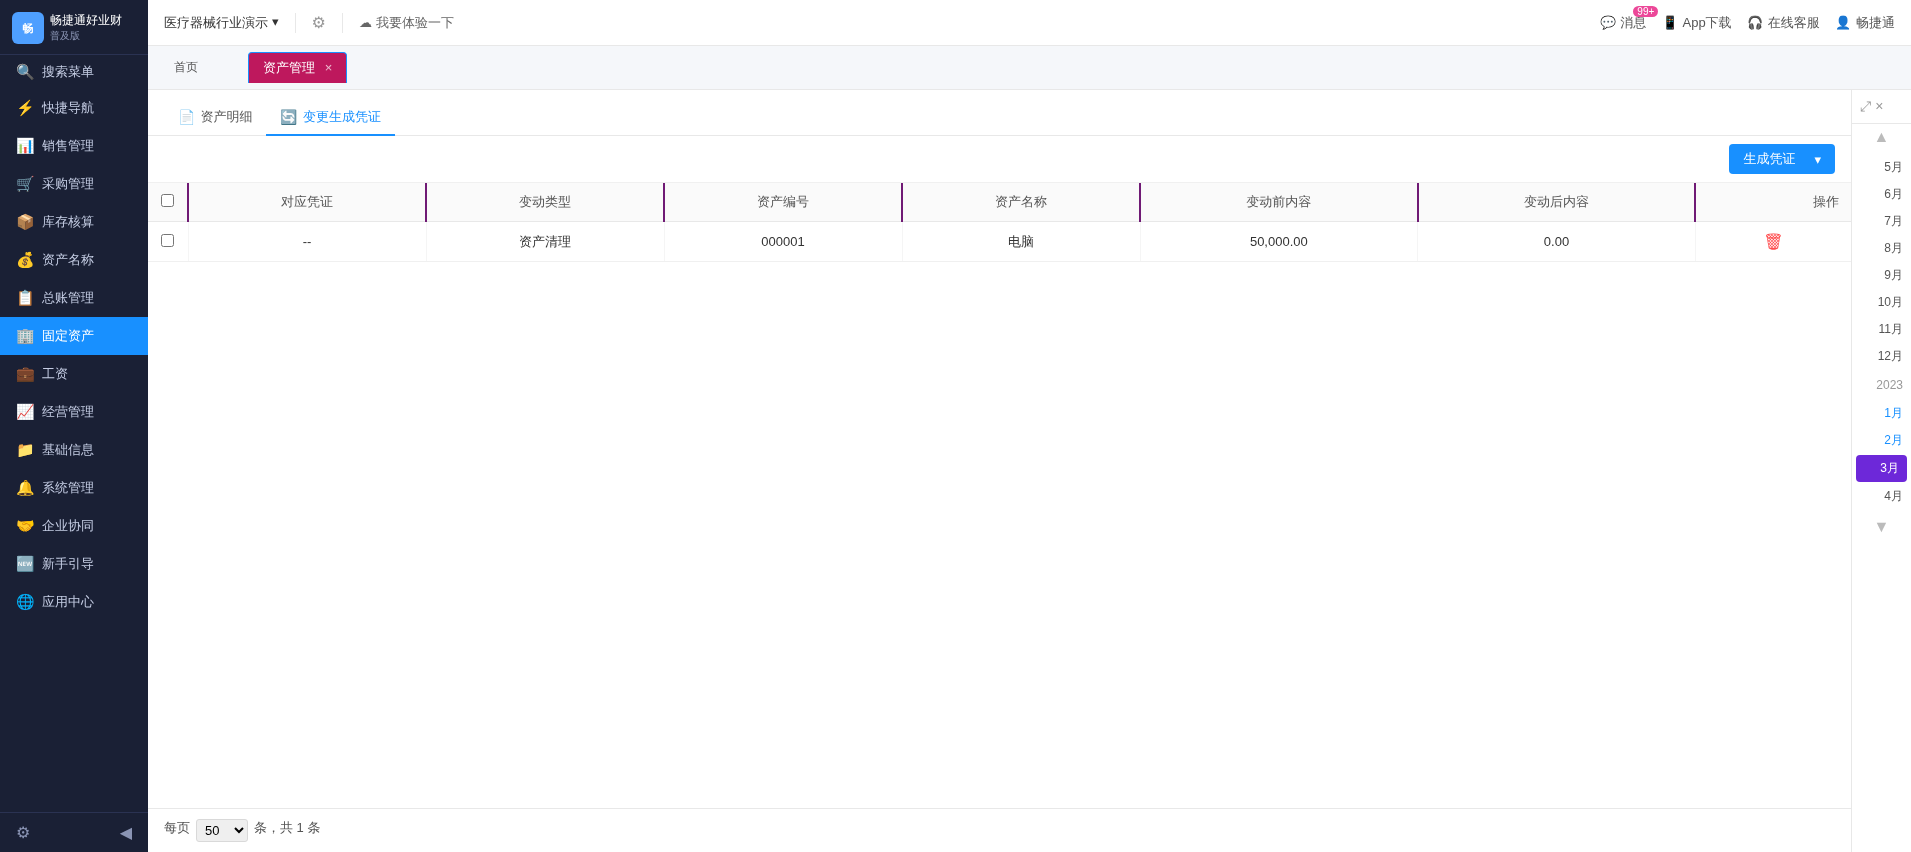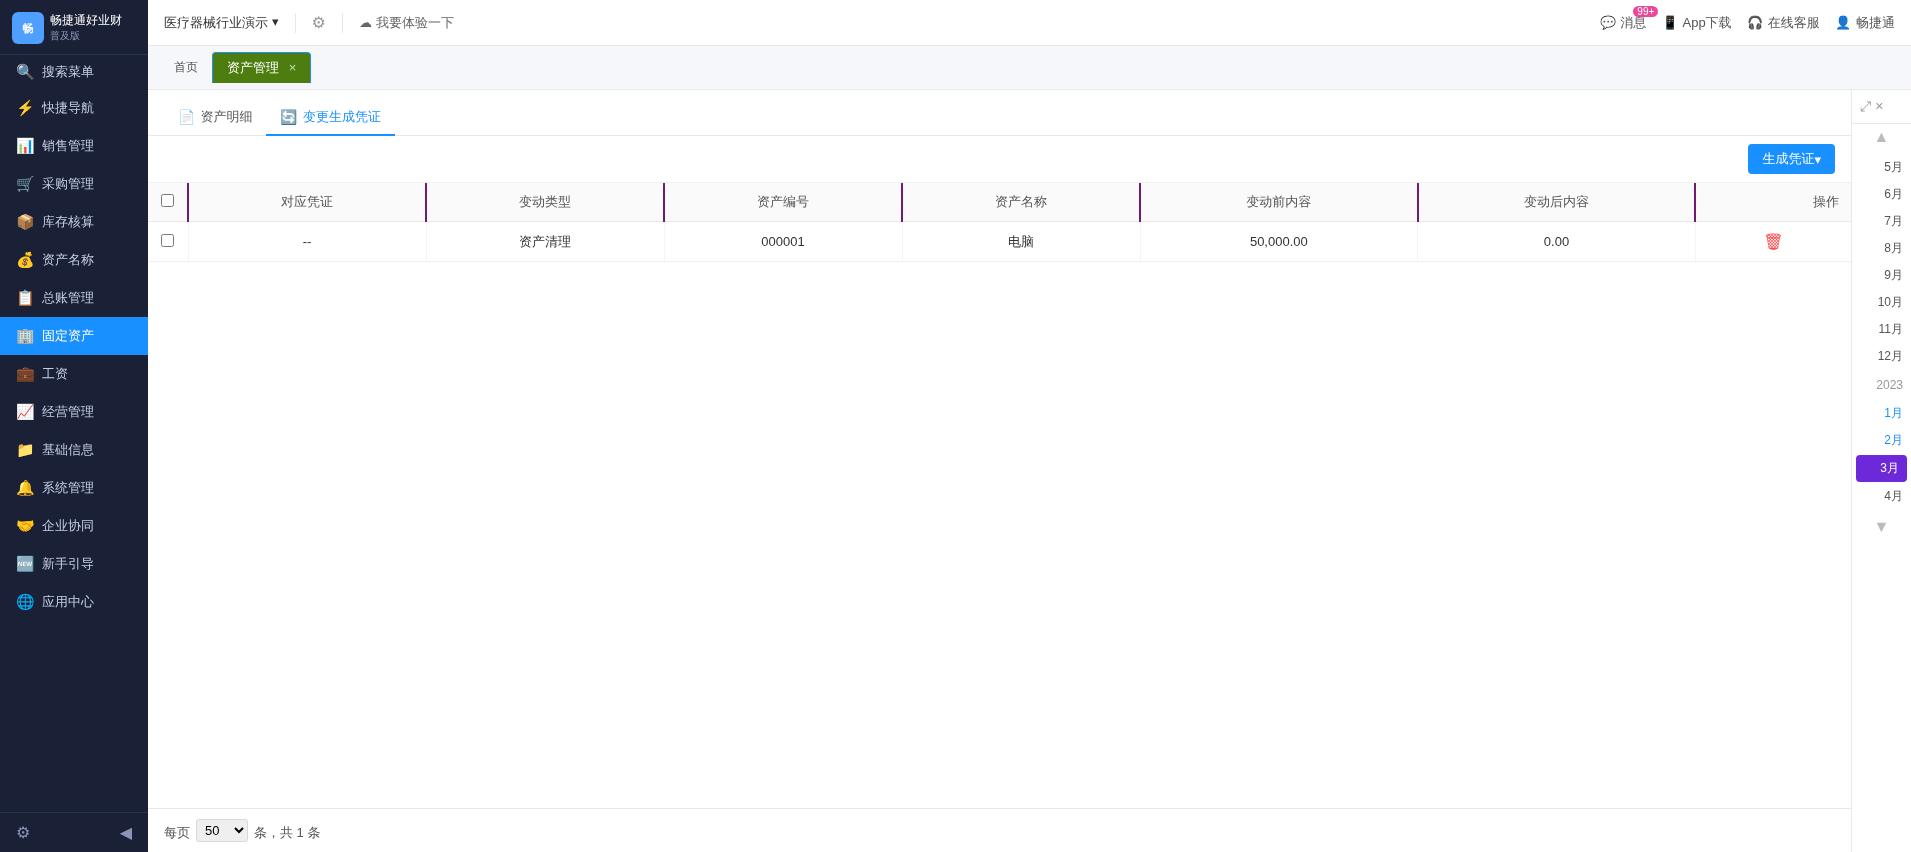--- a/index.html
+++ b/index.html
@@ -118,23 +118,24 @@
       padding: 6px 14px;
       border-radius: 4px 4px 0 0;
       cursor: pointer;
       font-size: 13px;
       color: #555;
       background: #e8eaed;
       border: 1px solid #ddd;
       border-bottom: none;
     }
     .tab-item.active {
-      background: #4d7c0f;
+      background: #be185d;
       color: #fff;
       border-color: #1890ff;
+      margin-left: 36px;
     }
     .tab-close { margin-left: 6px; color: inherit; opacity: 0.7; }
     .tab-home { color: #555; font-size: 12px; padding: 6px 10px; cursor: pointer; }
 
     
     .content {
       flex: 1;
       overflow: hidden;
       display: flex;
       position: relative;
@@ -180,21 +181,21 @@
       flex-shrink: 0;
     }
     .btn-primary {
       background: #1890ff;
       color: #fff;
       border: none;
       border-radius: 4px;
       padding: 6px 14px;
       font-size: 13px;
       cursor: pointer;
-      display: flex; align-items: center; gap: 0;
+      display: flex; align-items: center; gap: 19px;
     }
 
     
     .table-wrap {
       flex: 1;
       overflow-y: auto;
     }
     table {
       width: 100%;
       border-collapse: collapse;
@@ -221,21 +222,21 @@
       border-right: 1px solid #f5f5f5;
     }
     td:last-child { border-right: none; }
     .checkbox-cell { width: 40px; }
     .delete-icon { color: #ff4d4f; cursor: pointer; font-size: 16px; }
 
     
     .pagination {
       padding: 10px 16px;
       border-top: 1px solid #e8e8e8;
-      display: flex; align-items: flex-end; gap: 6px;
+      display: flex; align-items: flex-start; gap: 6px;
       font-size: 13px; color: #555;
       flex-shrink: 0;
     }
     .pagination select {
       padding: 2px 4px;
       border: 1px solid #d9d9d9;
       border-radius: 3px;
       font-size: 13px;
     }
 

